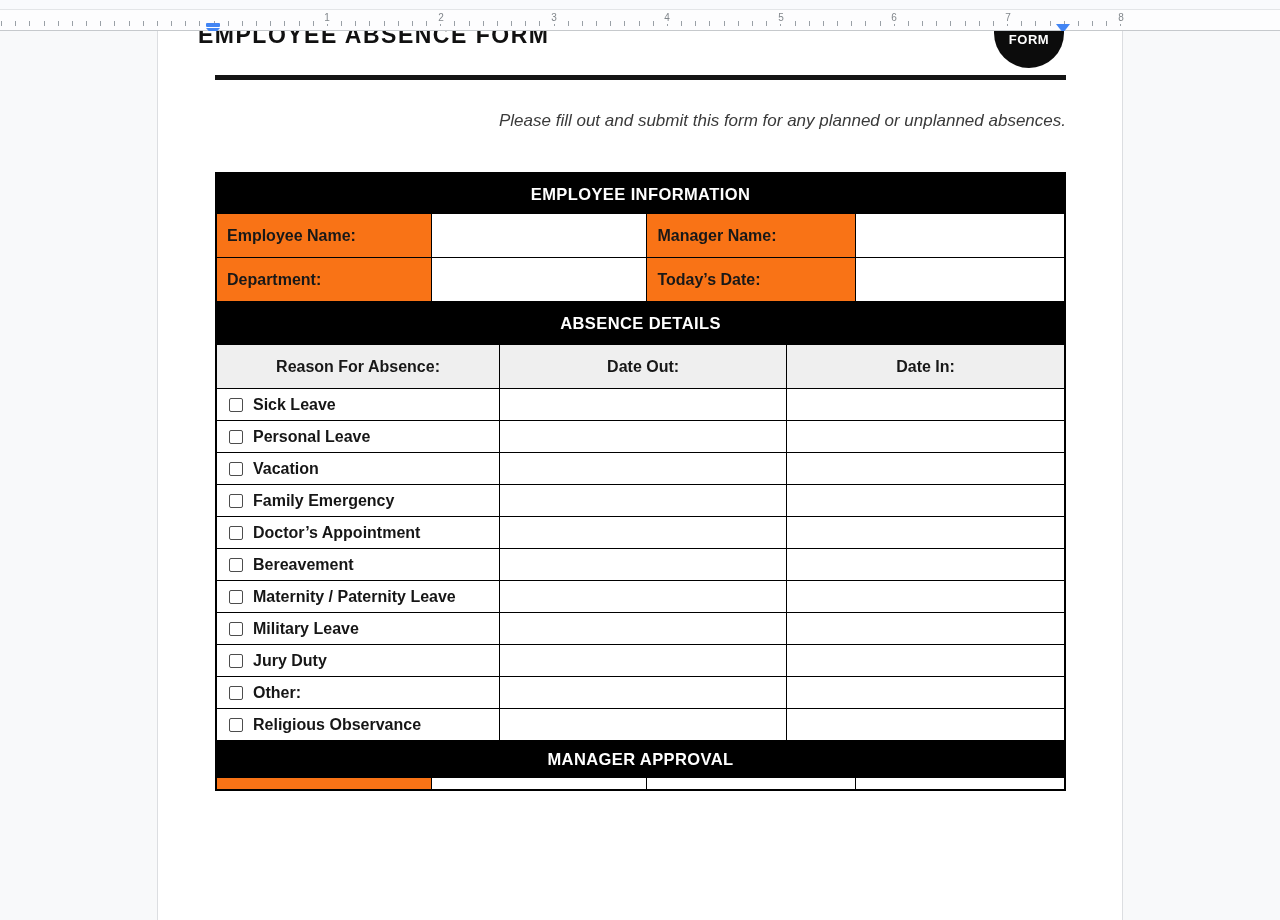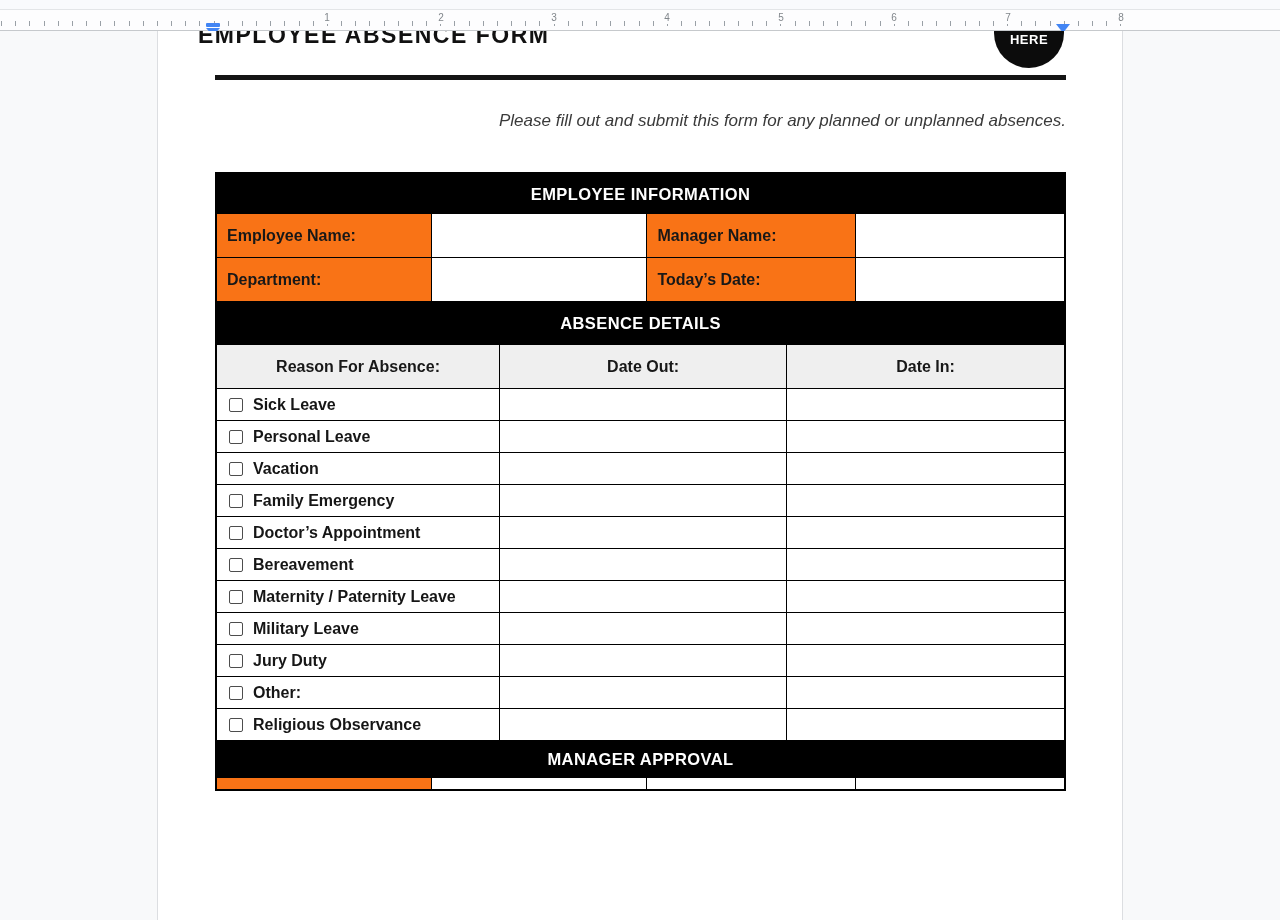--- a/index.html
+++ b/index.html
@@ -152,21 +152,21 @@
     <div class="li-tri"></div>
   </div>
   <div class="indent-marker-right"></div>
 </div>
 
 <div class="page">
 
   <div class="doc-title">EMPLOYEE ABSENCE FORM</div>
 
   <div class="start-badge">
-    <div class="badge-text">HERE</div>
+    <div class="badge-text">FORM</div>
   </div>
 
   <div class="title-rule"></div>
 
   <div class="doc-intro">Please fill out and submit this form for any planned or unplanned absences.</div>
 
   <div class="doc-table">
 
     <div class="bar">EMPLOYEE INFORMATION</div>
 

